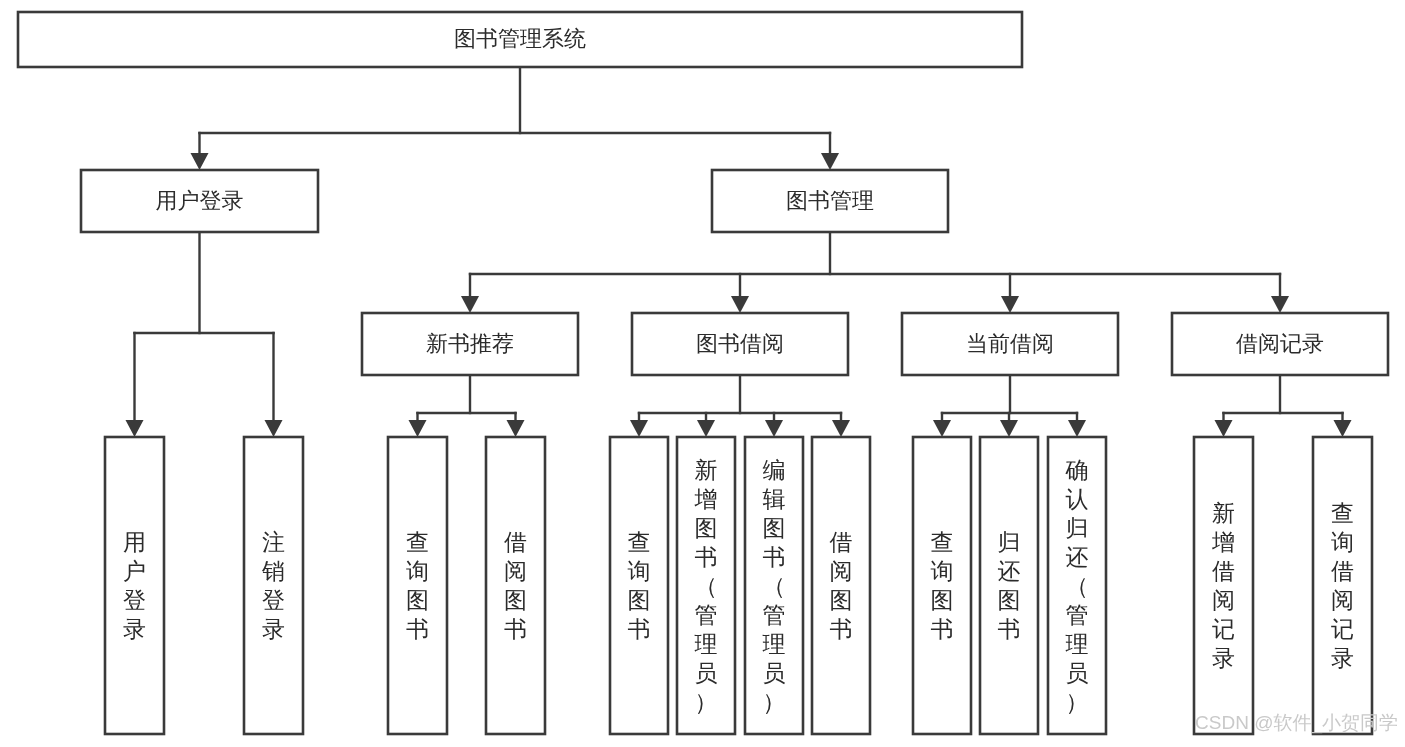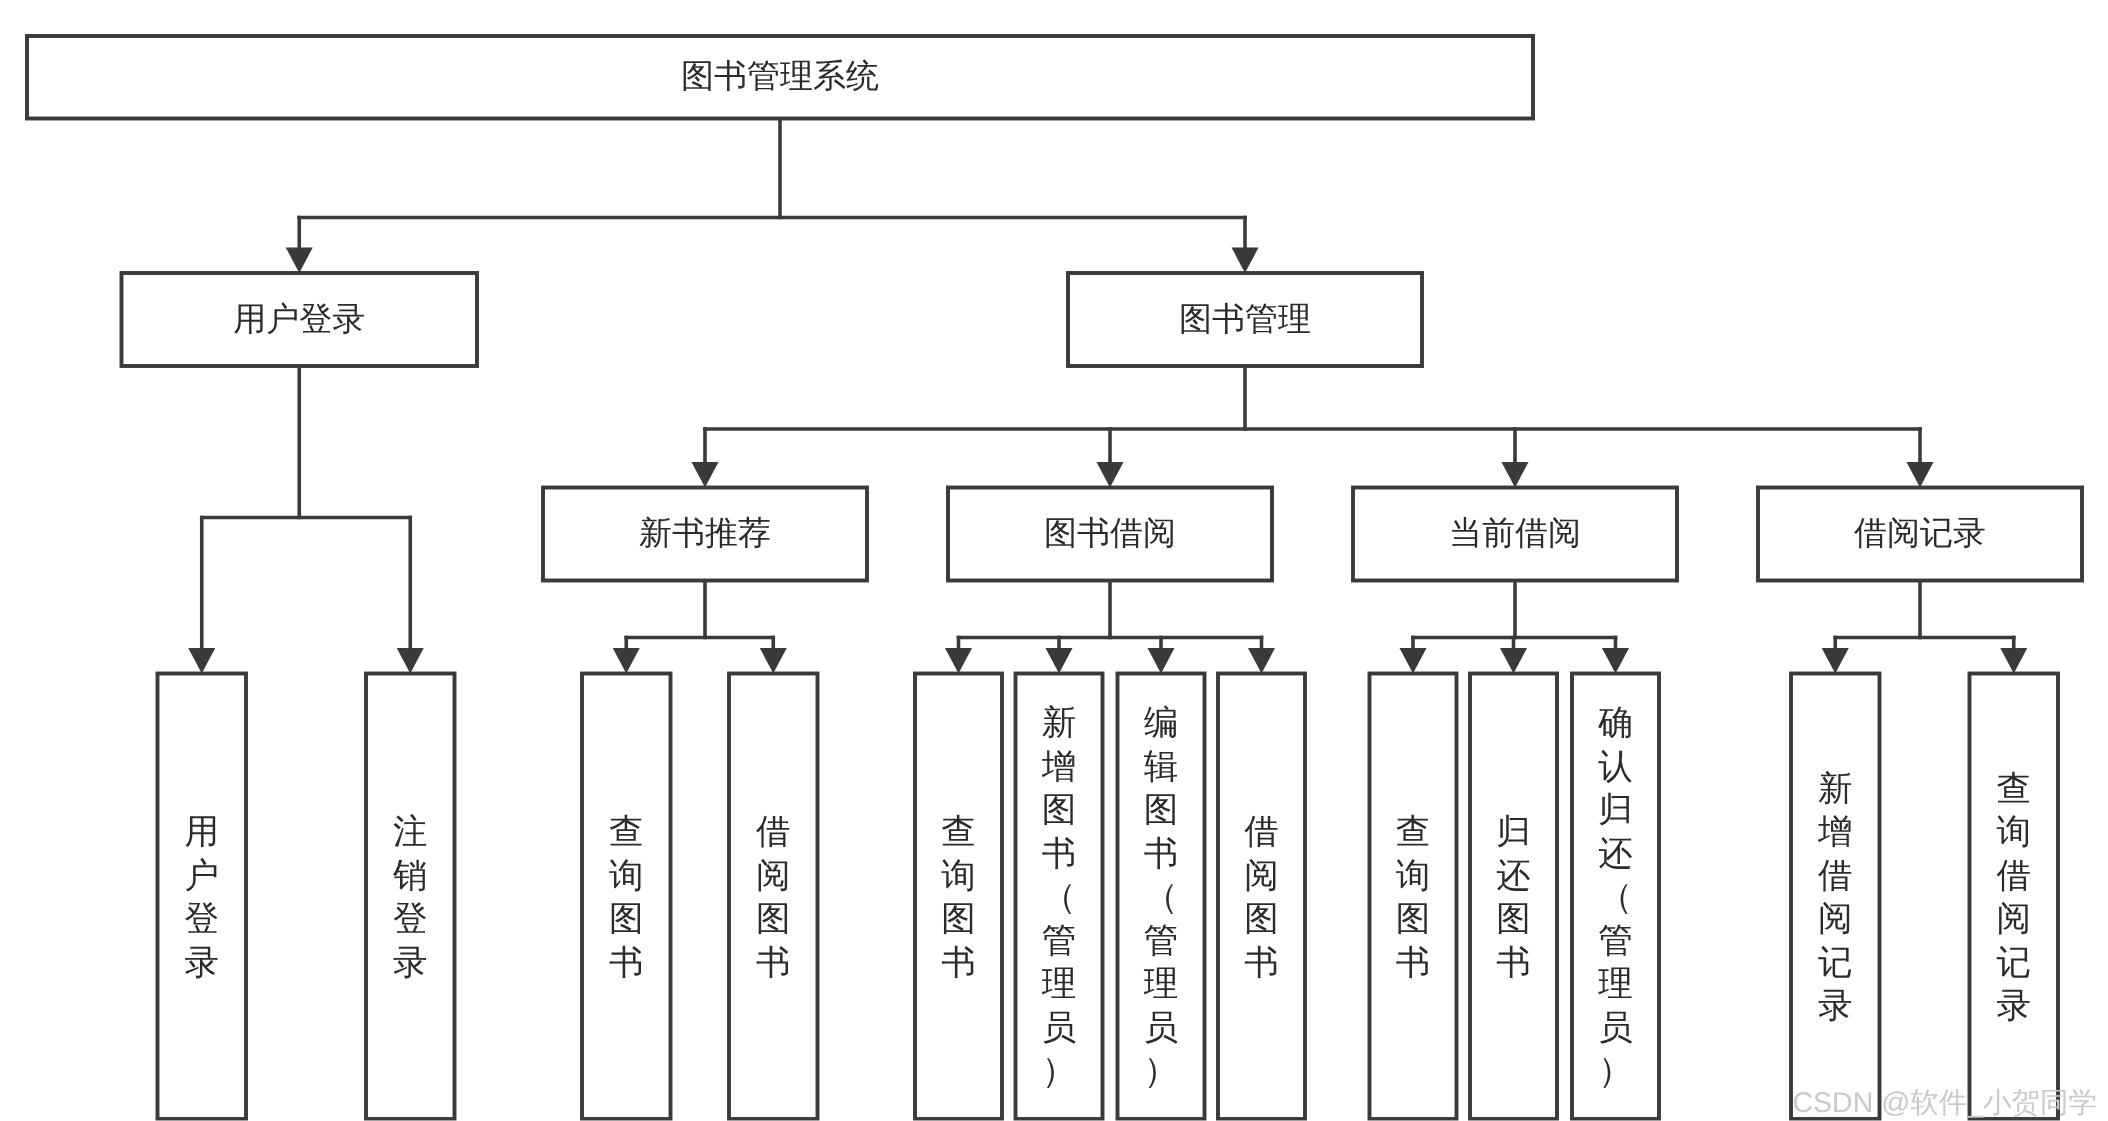--- a/index.html
+++ b/index.html
@@ -9,21 +9,21 @@
   }
   body {
     width: 1405px;
     height: 747px;
     font-family: "Liberation Sans", "DejaVu Sans", sans-serif;
     overflow: hidden;
     position: relative;
   }
   #diagram-root {
     position: absolute;
-    left: 0; top: 12px;
+    left: 0; top: 0;
     width: 1405px;
     height: 523px;
   }
   svg.flowchart {
     display: block;
     width: 1405px;
     height: 747px;
   }
   .node-box {
     fill: #ffffff;

